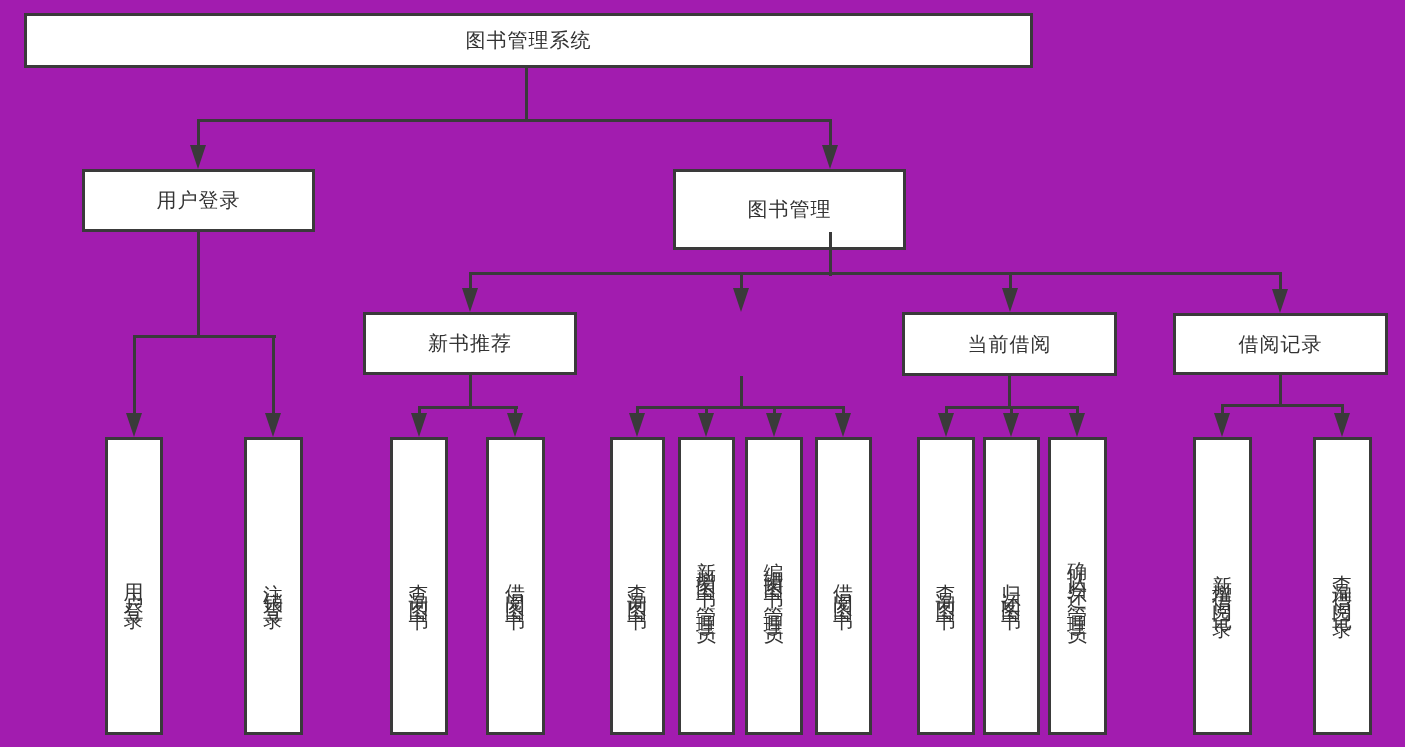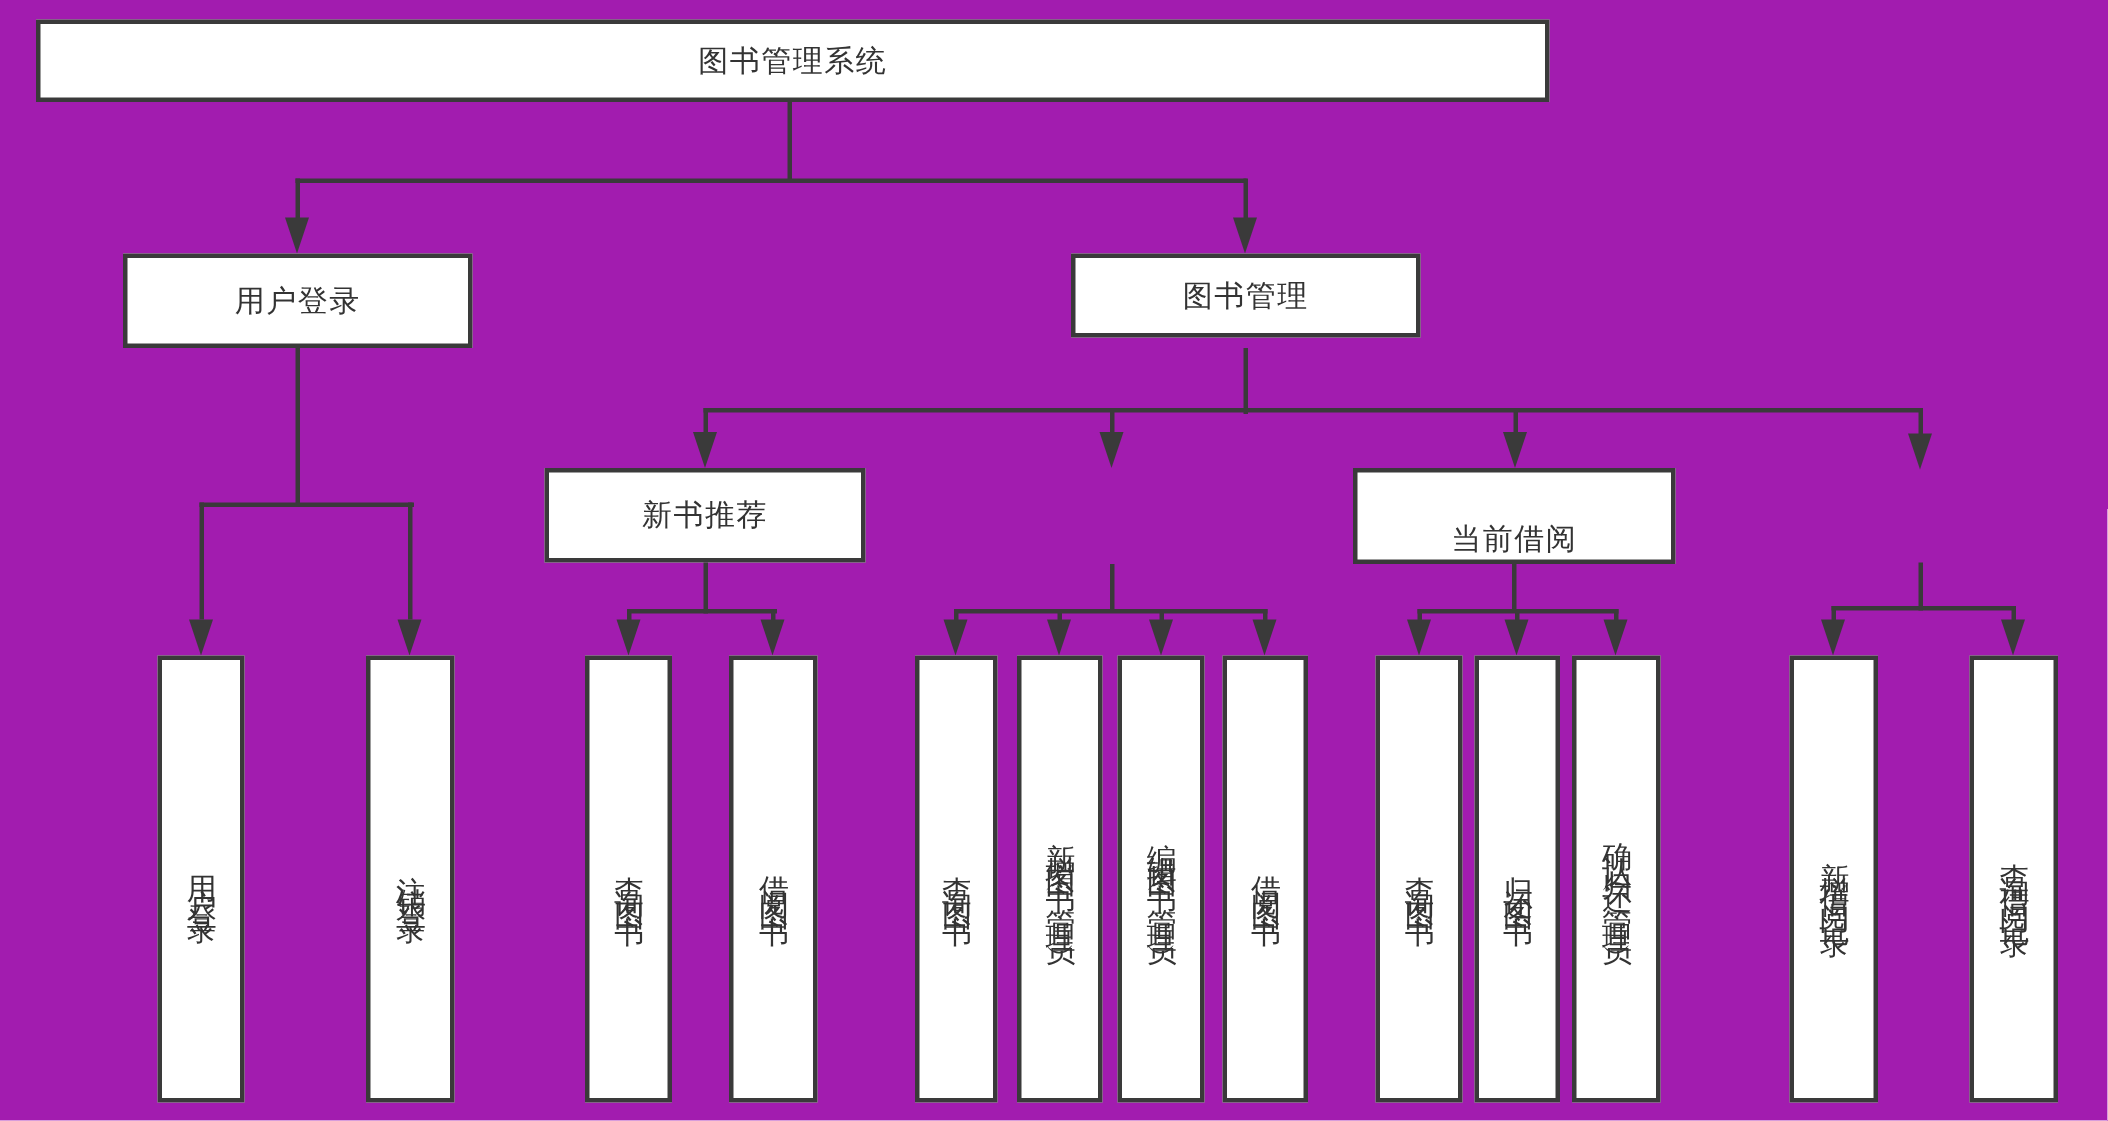--- a/index.html
+++ b/index.html
@@ -44,21 +44,21 @@
     <div class="hline" style="left:197px; top:119px; width:634px;"></div>
     <div class="vline" style="left:197px; top:119px; height:30px;"></div>
     <div class="arrow" style="left:190px; top:145px;"></div>
     <div class="vline" style="left:829px; top:119px; height:30px;"></div>
     <div class="arrow" style="left:822px; top:145px;"></div>
   </div>
 
   <div class="node" style="left:82px; top:169px; width:233px; height:63px;">
     <span>用户登录</span>
   </div>
-  <div class="node" style="left:714px; top:169px; width:233px; height:56px;">
+  <div class="node" style="left:673px; top:169px; width:233px; height:81px;">
     <span>图书管理</span>
   </div>
 
   <div>
     <div class="vline" style="left:197px; top:232px; height:106px;"></div>
     <div class="hline" style="left:133px; top:335px; width:143px;"></div>
     <div class="vline" style="left:133px; top:335px; height:78px;"></div>
     <div class="arrow" style="left:126px; top:413px;"></div>
     <div class="vline" style="left:272px; top:335px; height:78px;"></div>
     <div class="arrow" style="left:265px; top:413px;"></div>
@@ -73,22 +73,25 @@
     <div class="arrow" style="left:733px;  top:288px;"></div>
     <div class="vline" style="left:1009px; top:272px; height:20px;"></div>
     <div class="arrow" style="left:1002px; top:288px;"></div>
     <div class="vline" style="left:1279px; top:272px; height:20px;"></div>
     <div class="arrow" style="left:1272px; top:289px;"></div>
   </div>
 
   <div class="node" style="left:363px; top:312px; width:214px; height:63px;">
     <span>新书推荐</span>
   </div>
-  <div class="node" style="left:902px; top:312px; width:215px; height:64px;align-items:flex-end;">
+  <div class="node" style="left:902px; top:312px; width:215px; height:64px;">
     <span>当前借阅</span>
+  </div>
+  <div class="node" style="left:1173px; top:313px; width:215px; height:62px;">
+    <span>借阅记录</span>
   </div>
 
   <div>
     <div class="vline" style="left:469px; top:375px; height:34px;"></div>
     <div class="hline" style="left:418px; top:406px; width:100px;"></div>
     <div class="vline" style="left:418px; top:406px; height:14px;"></div>
     <div class="arrow" style="left:411px; top:413px;"></div>
     <div class="vline" style="left:514px; top:406px; height:14px;"></div>
     <div class="arrow" style="left:507px; top:413px;"></div>
   </div>

